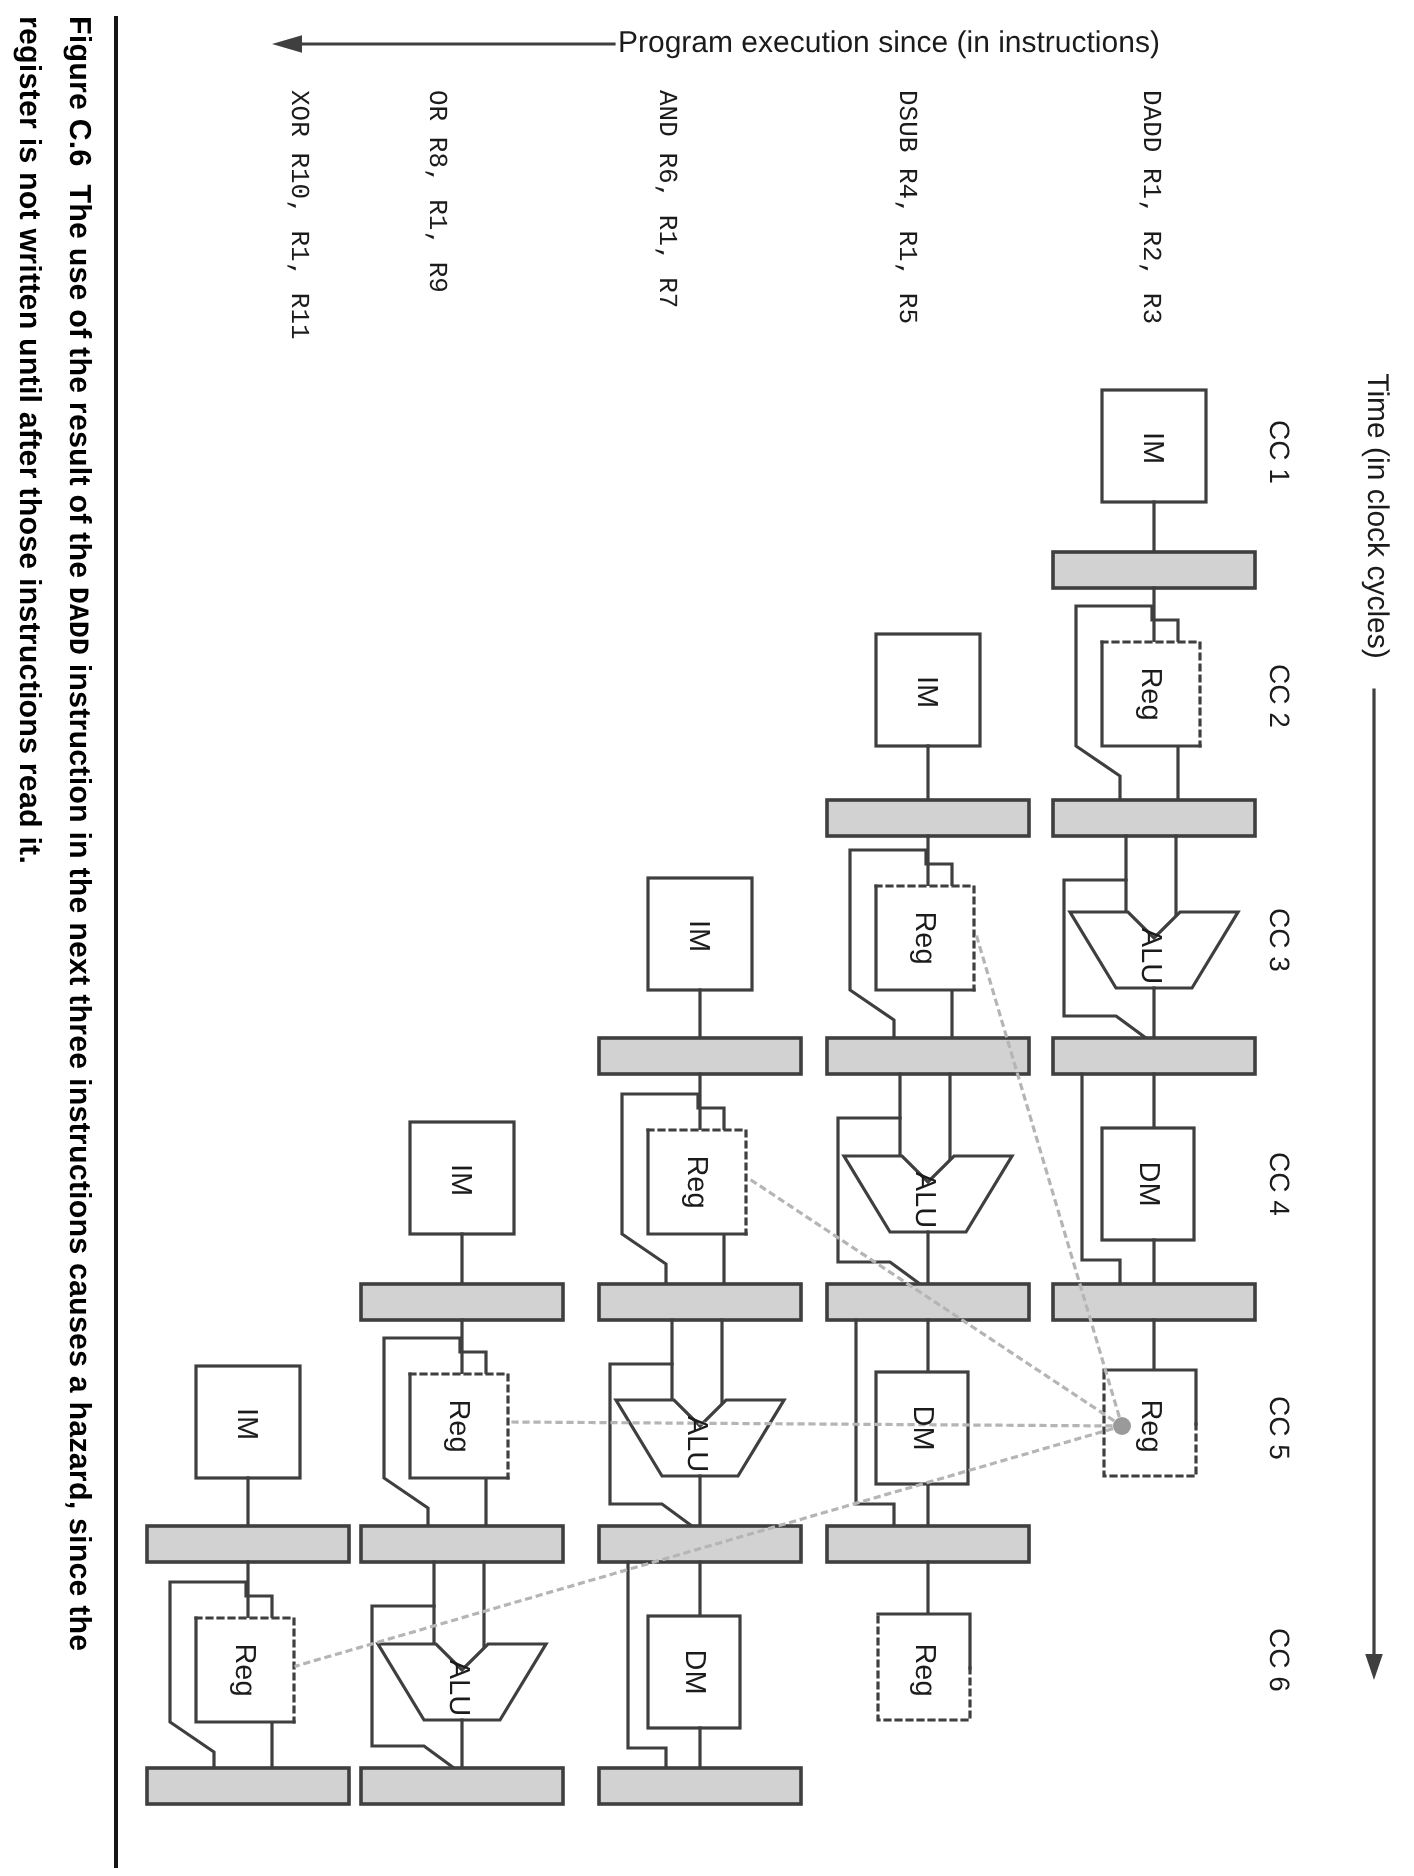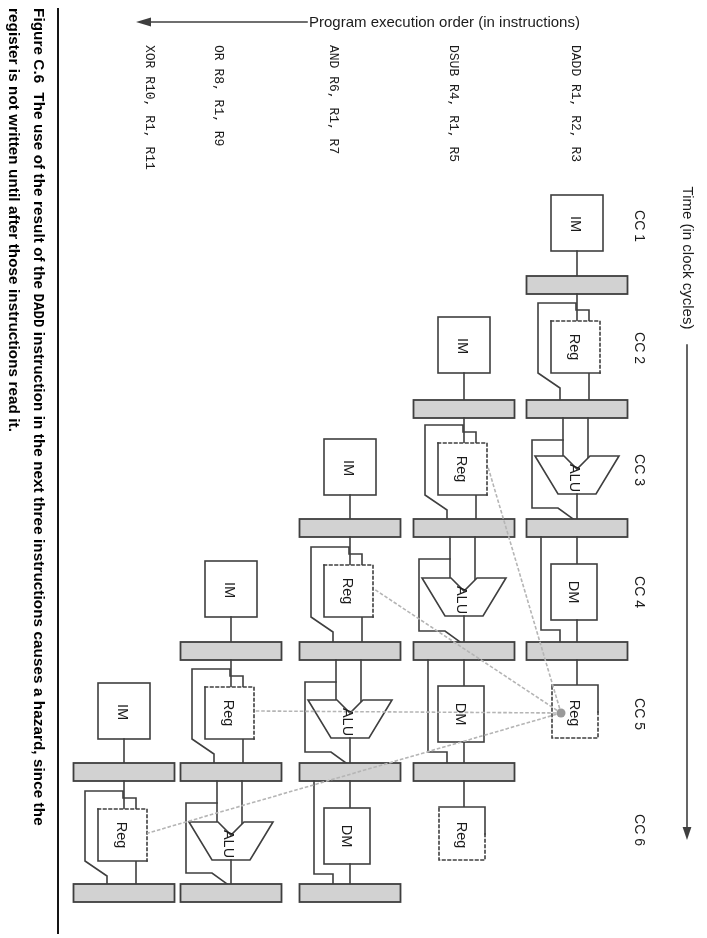--- a/index.html
+++ b/index.html
@@ -168,21 +168,21 @@
 
     <g stroke="#b5b5b5" stroke-width="1.6" stroke-dasharray="2 3.5" fill="none">
       <line x1="561" y1="713" x2="488" y2="467"></line>
       <line x1="561" y1="713" x2="374" y2="589"></line>
       <line x1="561" y1="713" x2="255" y2="711"></line>
       <line x1="561" y1="713" x2="148" y2="833"></line>
     </g>
     <circle cx="561" cy="713" r="4.5" fill="#9a9a9a" stroke="none"></circle>
   </svg>
 
-  <div class="prog-lbl">Program execution order (in instructions)</div>
+  <div class="prog-lbl">Program execution since (in instructions)</div>
   <div class="time-lbl">Time (in clock cycles)</div>
 
   <div class="cc" style="left:615px;top:217px;">CC 1</div>
   <div class="cc" style="left:615px;top:339px;">CC 2</div>
   <div class="cc" style="left:615px;top:461px;">CC 3</div>
   <div class="cc" style="left:615px;top:583px;">CC 4</div>
   <div class="cc" style="left:615px;top:705px;">CC 5</div>
   <div class="cc" style="left:615px;top:821px;">CC 6</div>
 
   <div class="instr" style="left:500px;top:110px;">DADD R1, R2, R3</div>

